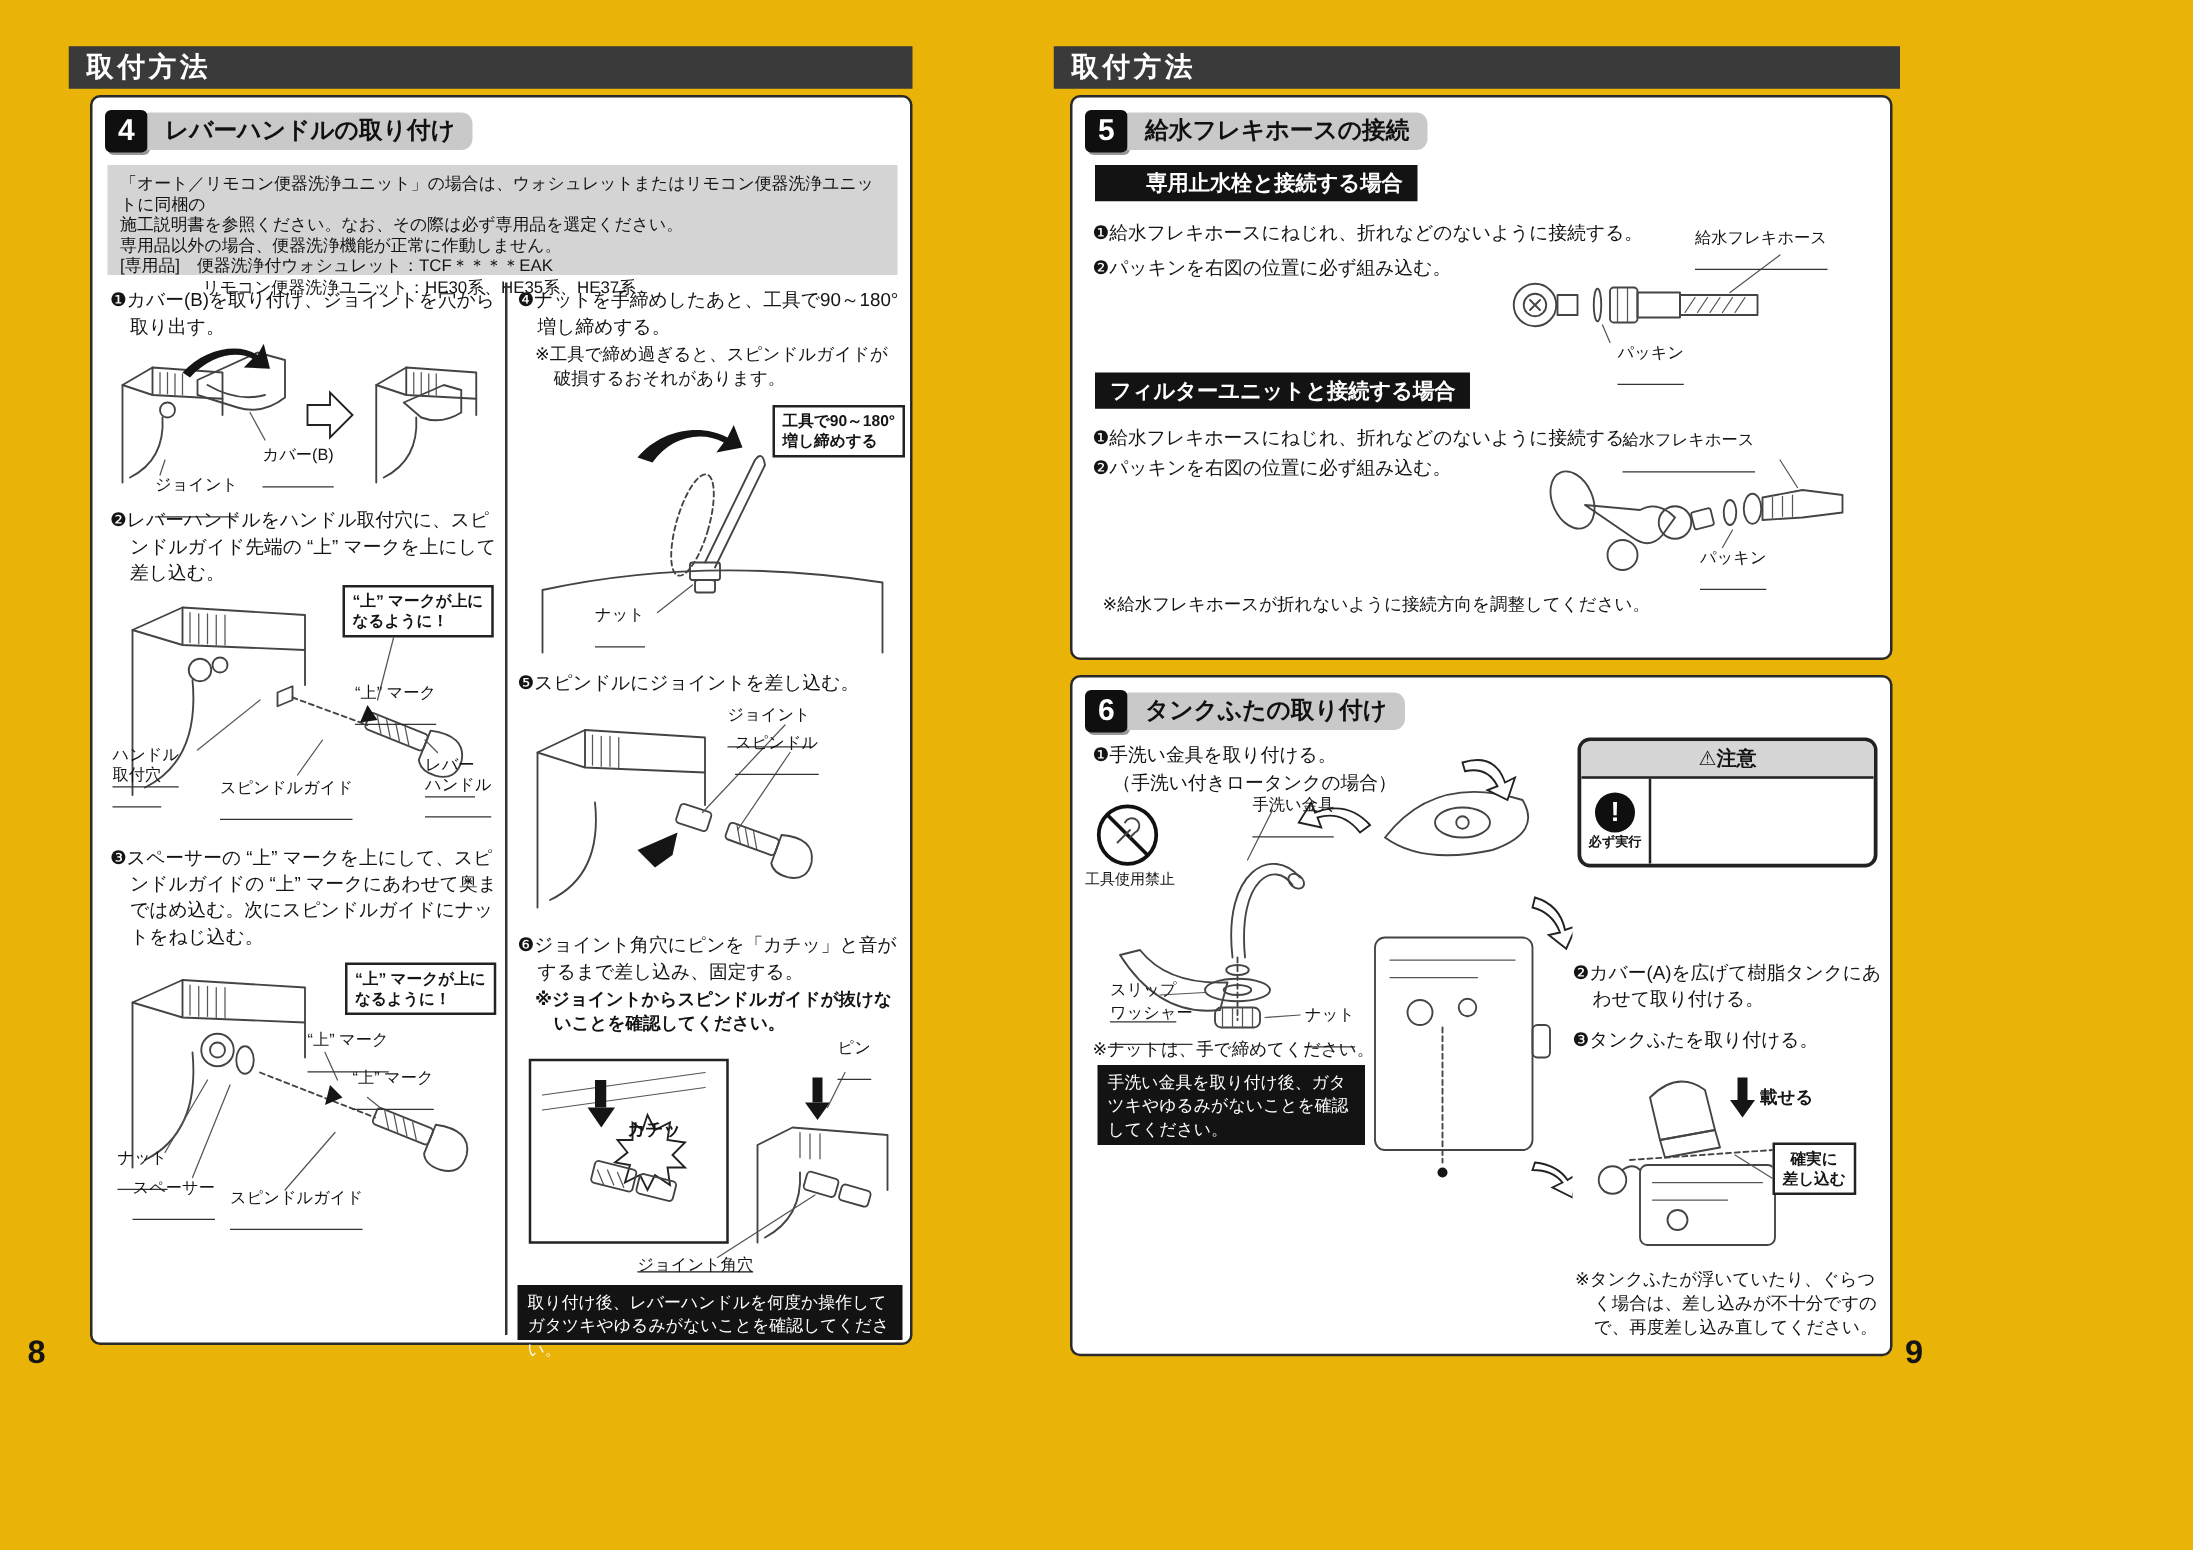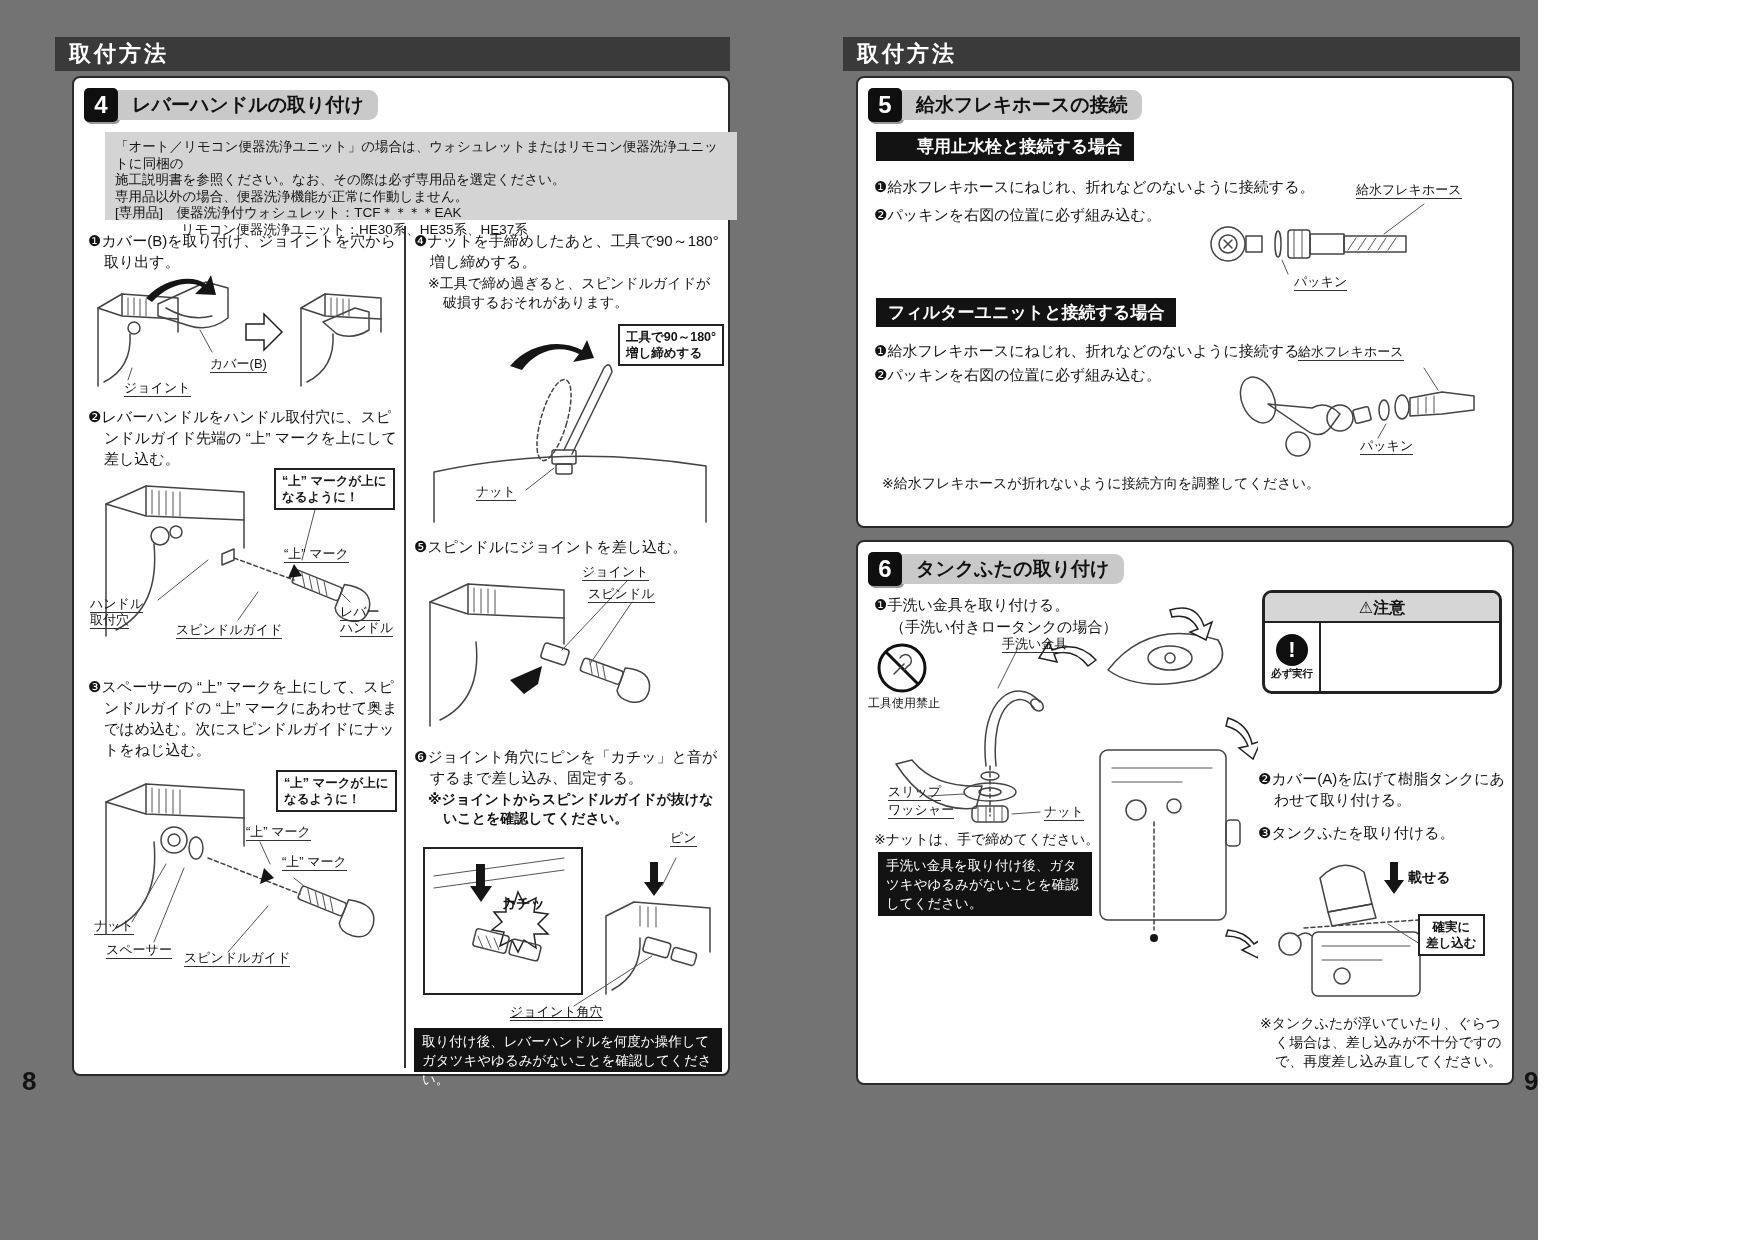--- a/index.html
+++ b/index.html
@@ -1,30 +1,30 @@
 <!DOCTYPE html>
 <html><head>
 <meta charset="utf-8">
 <style>
 *{margin:0;padding:0;box-sizing:border-box}
 body{background:#fff}
-.canvas{position:relative;width:1538px;height:1240px;background:#737373;
+.canvas{position:relative;width:1754px;height:1240px;background:#eab308;
   font-family:"Liberation Sans","DejaVu Sans",sans-serif;color:#141414;overflow:hidden}
 .a{position:absolute}
 .hdr-bar{background:#3a3a3a;color:#fff;font-weight:bold;font-size:22px;line-height:34px;height:34px;padding-left:14px;letter-spacing:3px}
 .outer-box{border:2px solid #2a2a2a;border-radius:8px;background:#fff}
 .num-badge{background:#0f0f0f;color:#fff;font-weight:bold;font-size:24px;width:34px;height:34px;
   display:flex;align-items:center;justify-content:center;border-radius:5px;box-shadow:2px 2px 0 #999}
 .title-bar{background:#c9c9c9;color:#111;font-weight:bold;font-size:19px;line-height:30px;height:30px;padding:0 14px;border-radius:0 9px 9px 0;white-space:nowrap}
 .info-box{background:#d4d4d4;font-size:13.5px;line-height:16.5px;padding:7px 10px}
 .step{font-size:15px;line-height:21px;text-indent:-16px;padding-left:16px}
 .note{font-size:14px;line-height:19px;text-indent:-15px;padding-left:15px}
 .bold{font-weight:bold}
 .lbl{font-size:13px;line-height:15px;white-space:nowrap}
-.u{border-bottom:1.5px solid #333;padding-bottom:1px}
+.u{border-bottom:1.5px solid #333;padding-bottom:18px}
 .callout{border:2px solid #222;background:#fff;font-size:12.5px;line-height:16px;font-weight:bold;padding:3px 6px;white-space:nowrap}
 .sub-hdr{background:#131313;color:#fff;font-size:17px;font-weight:bold;line-height:29px;height:29px;padding:0 12px;white-space:nowrap}
 .black-box{background:#131313;color:#fff;font-size:13.5px;line-height:19px;padding:4px 8px}
 .vline{width:1.5px;background:#333}
 .pagenum{font-size:26px;font-weight:bold}
 .caution{border:3px solid #222;border-radius:10px;background:#fff;overflow:hidden}
 .caution-hdr{background:#d6d6d6;border-bottom:2px solid #222;text-align:center;font-weight:bold;font-size:16px;line-height:30px;height:30px}
 .caution-body{display:flex;height:68px}
 .caution-cell{width:56px;border-right:2px solid #222;display:flex;flex-direction:column;align-items:center;justify-content:center}
 .mand{width:32px;height:32px;border-radius:50%;background:#0f0f0f;color:#fff;font-weight:bold;font-size:22px;display:flex;align-items:center;justify-content:center}
@@ -40,21 +40,21 @@
 </head>
 <body>
 
 <div class="canvas">
 
   <div class="a hdr-bar" style="left:55px;top:37px;width:675px;">取付方法</div>
   <div class="a outer-box" style="left:72px;top:76px;width:658px;height:1000px;"></div>
   <div class="a num-badge" style="left:84px;top:88px;">4</div>
   <div class="a title-bar" style="left:118px;top:90px;">レバーハンドルの取り付け</div>
 
-  <div class="a info-box" style="left:86px;top:132px;width:632px;height:88px;margin-left:19px;">
+  <div class="a info-box" style="left:86px;top:132px;width:632px;height:88px;">
     <div>「オート／リモコン便器洗浄ユニット」の場合は、ウォシュレットまたはリモコン便器洗浄ユニットに同梱の</div>
     <div>施工説明書を参照ください。なお、その際は必ず専用品を選定ください。</div>
     <div>専用品以外の場合、便器洗浄機能が正常に作動しません。</div>
     <div>[専用品]　便器洗浄付ウォシュレット：TCF＊＊＊＊EAK</div>
     <div style="padding-left:66px">リモコン便器洗浄ユニット：HE30系、HE35系、HE37系</div>
   </div>
 
   <div class="a vline" style="left:404px;top:226px;height:842px;"></div>
 
   <div class="a step" style="left:88px;top:230px;width:310px;">❶カバー(B)を取り付け、ジョイントを穴から取り出す。</div>

